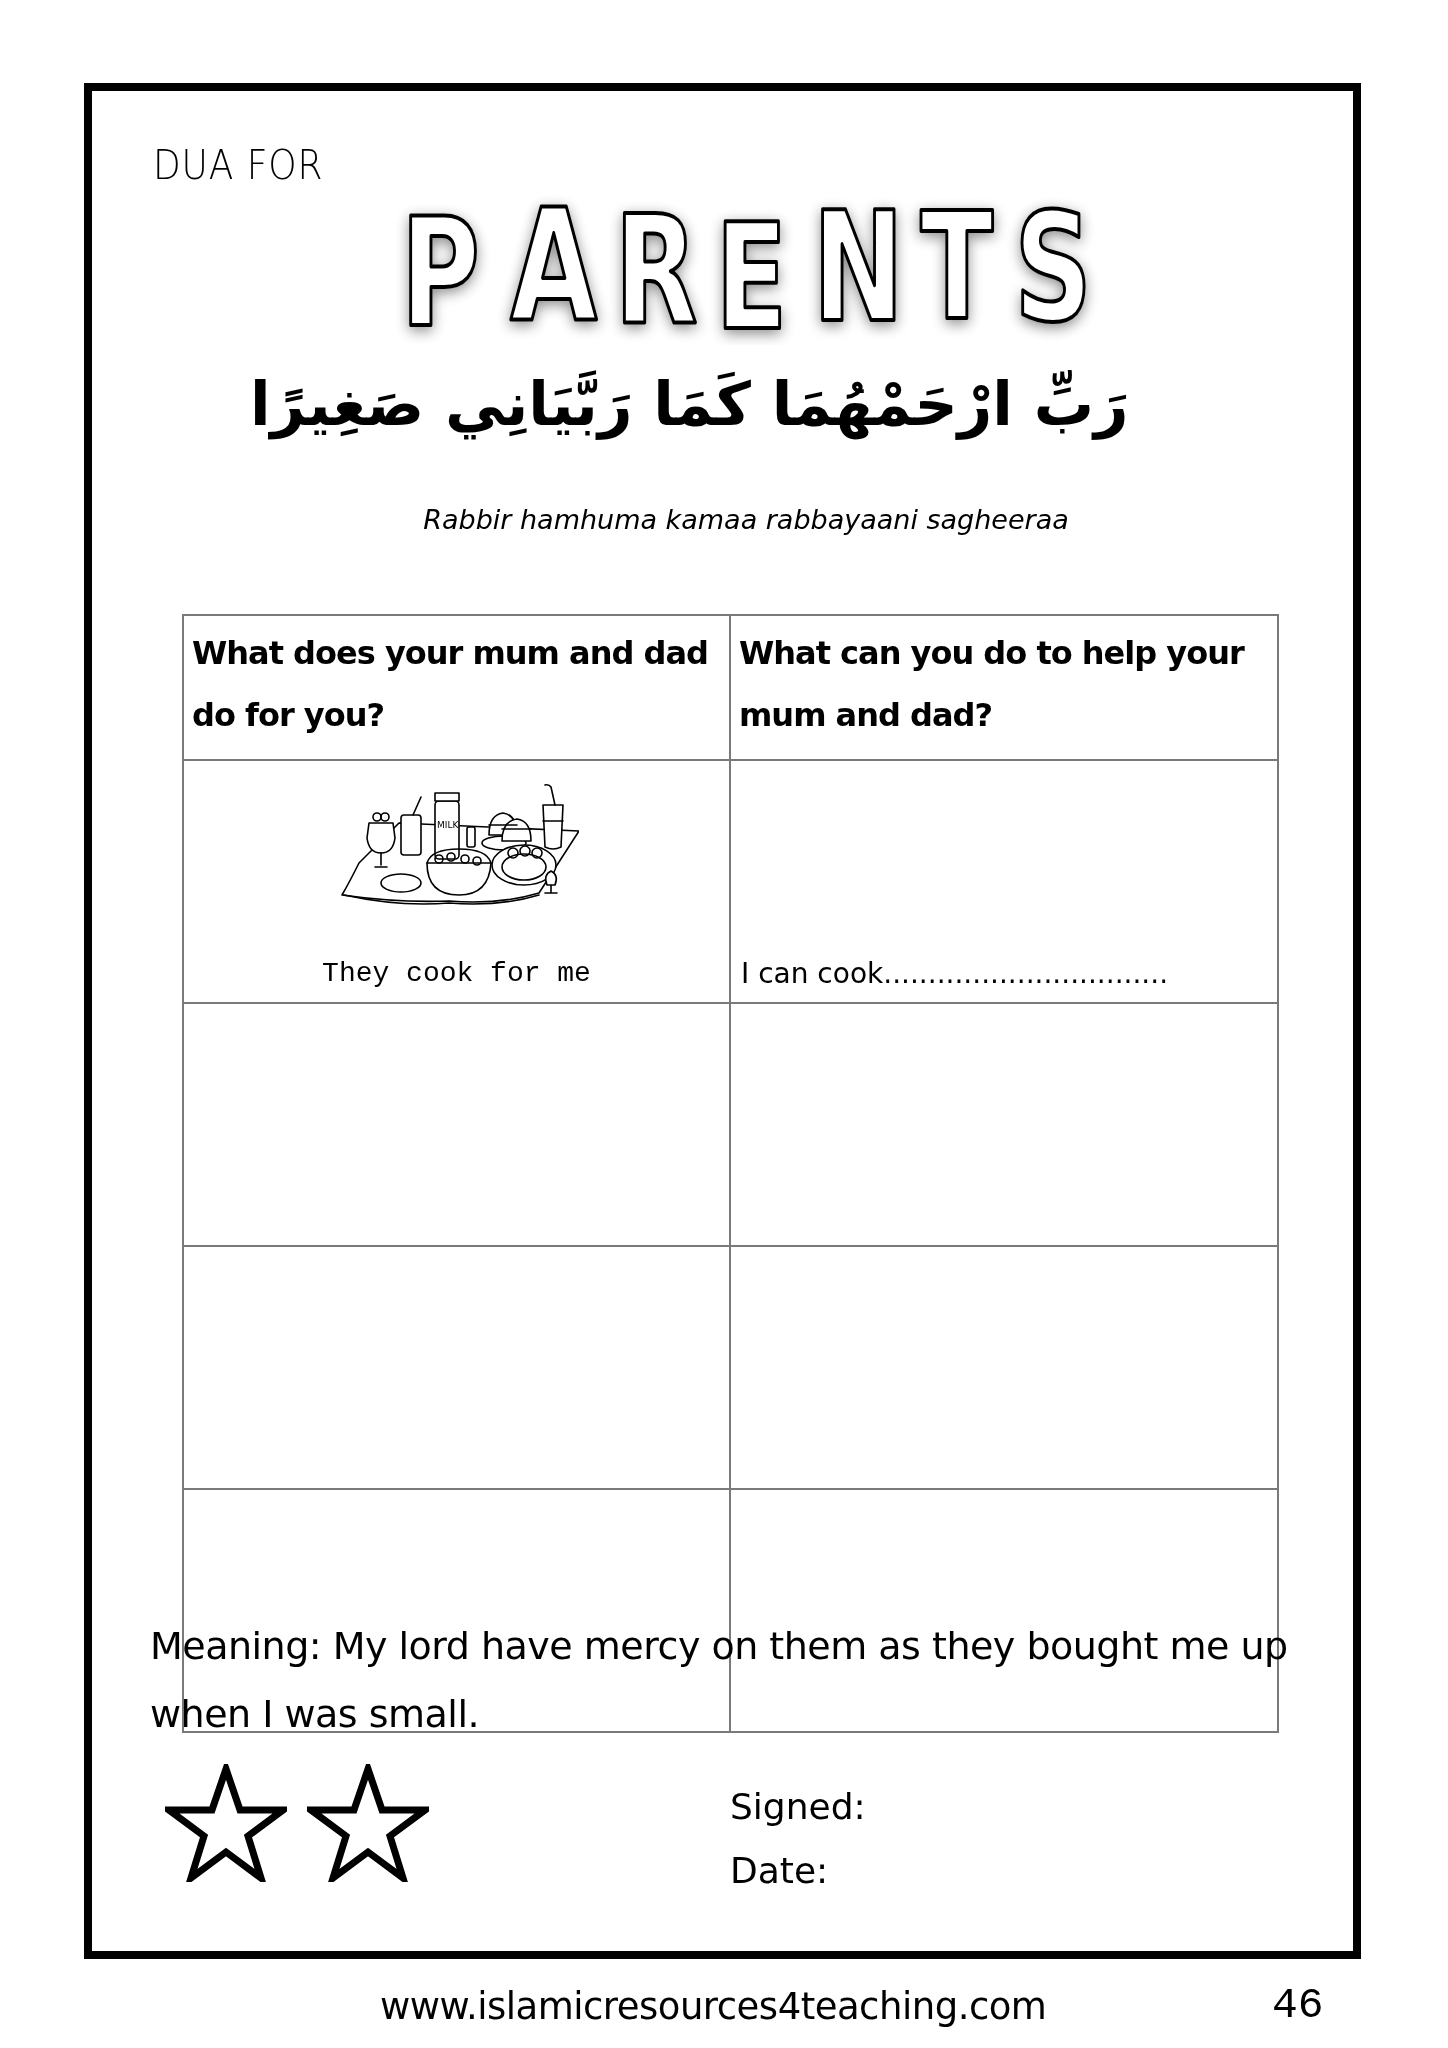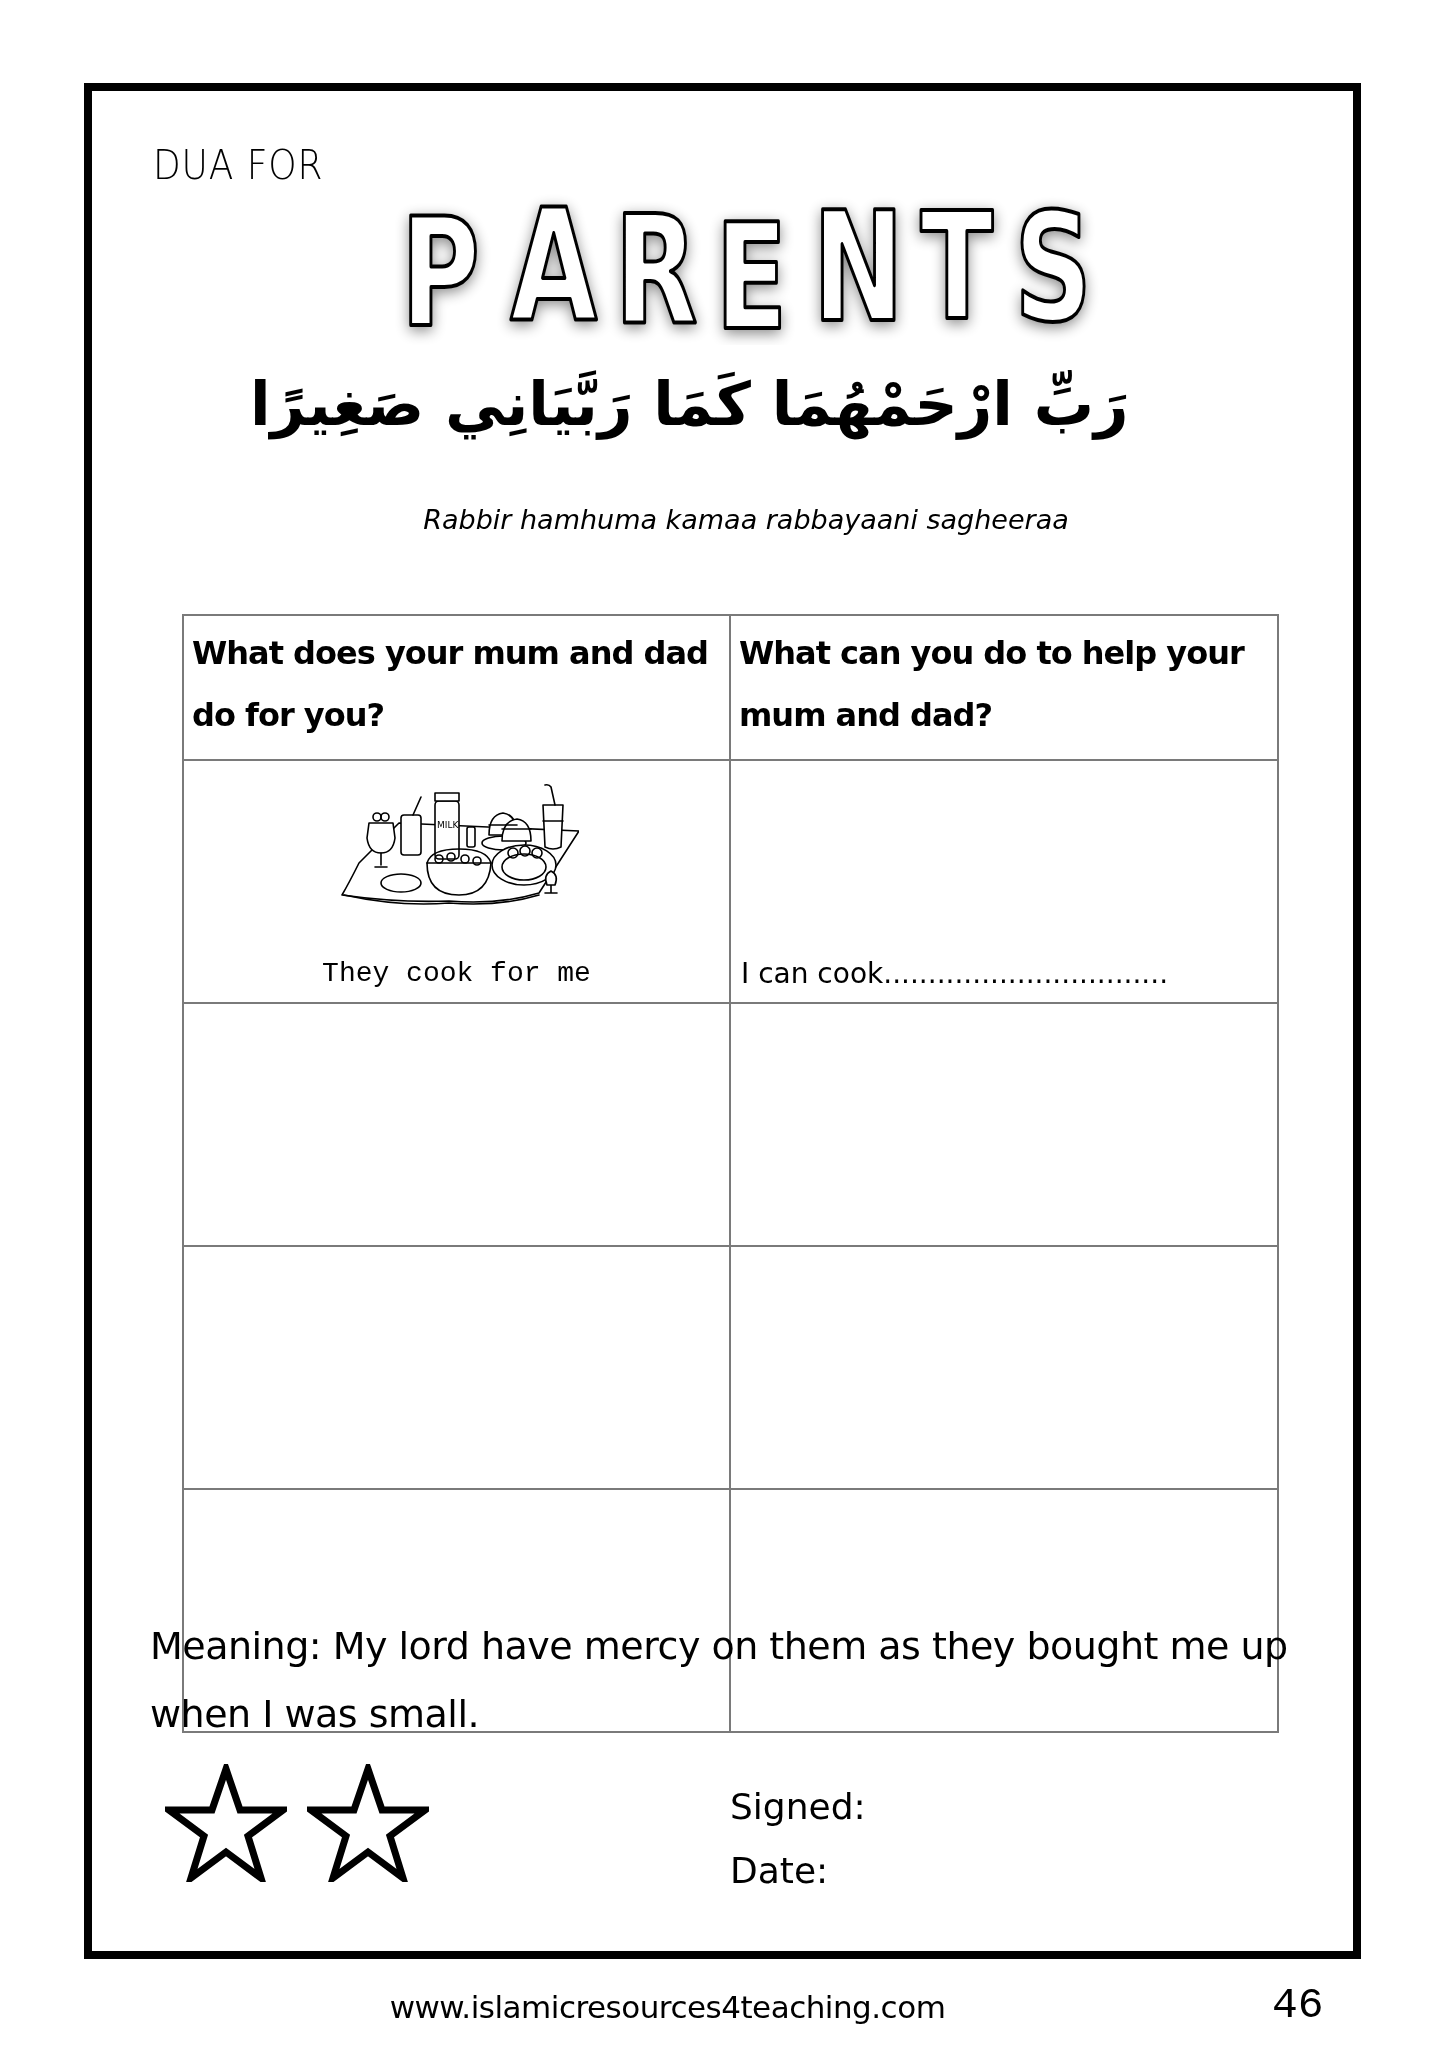--- a/index.html
+++ b/index.html
@@ -14,21 +14,21 @@
     table.grid th { height: 137px; text-align: left; font-family: "DejaVu Sans", sans-serif; font-weight: bold; font-size: 32px; line-height: 62px; padding: 6px 8px 0 8px; letter-spacing: -1px; }
     table.grid td { height: 209px; position: relative; }
     .food { position: absolute; left: 155px; top: 22px; width: 240px; height: 125px; }
     .cell-caption { position: absolute; left: 0; right: 0; bottom: 10px; text-align: center; font-family: Liberation Mono, monospace; font-size: 28px; line-height: 36px; }
     .cell-help { position: absolute; left: 10px; right: 10px; bottom: 10px; font-family: "DejaVu Sans", sans-serif; font-size: 28px; line-height: 36px; white-space: nowrap; overflow: hidden; }
     .meaning { position: absolute; left: 150px; top: 1612px; width: 1150px; font-family: "DejaVu Sans", sans-serif; font-size: 38px; line-height: 68px; letter-spacing: -0.5px; }
     .stars { position: absolute; left: 165px; top: 1764px; width: 270px; height: 120px; display: flex; gap: 20px; }
     .star { width: 122px; height: 118px; }
     .signed { position: absolute; left: 730px; top: 1782px; font-family: "DejaVu Sans", sans-serif; font-size: 36px; line-height: 50px; }
     .date { position: absolute; left: 730px; top: 1846px; font-family: "DejaVu Sans", sans-serif; font-size: 36px; line-height: 50px; }
-    .footer-url { position: absolute; left: 380px; top: 1985px; width: 575px; text-align: center; font-family: "DejaVu Sans", sans-serif; font-size: 31px; line-height: 44px; letter-spacing: -0.5px; }
+    .footer-url { position: absolute; left: 380px; top: 1985px; width: 575px; text-align: center; font-family: "DejaVu Sans", sans-serif; font-size: 37px; line-height: 44px; letter-spacing: -0.5px; }
     .page-number { position: absolute; left: 1272px; top: 1980px; font-family: Liberation Mono, monospace; font-size: 43px; line-height: 52px; }
   </style>
 </head>
 <body>
 
 <div class="frame"></div>
 
 <div class="dua-for">DUA FOR</div>
 
 <svg class="title-svg" viewBox="0 0 745 175" xmlns="http://www.w3.org/2000/svg">

